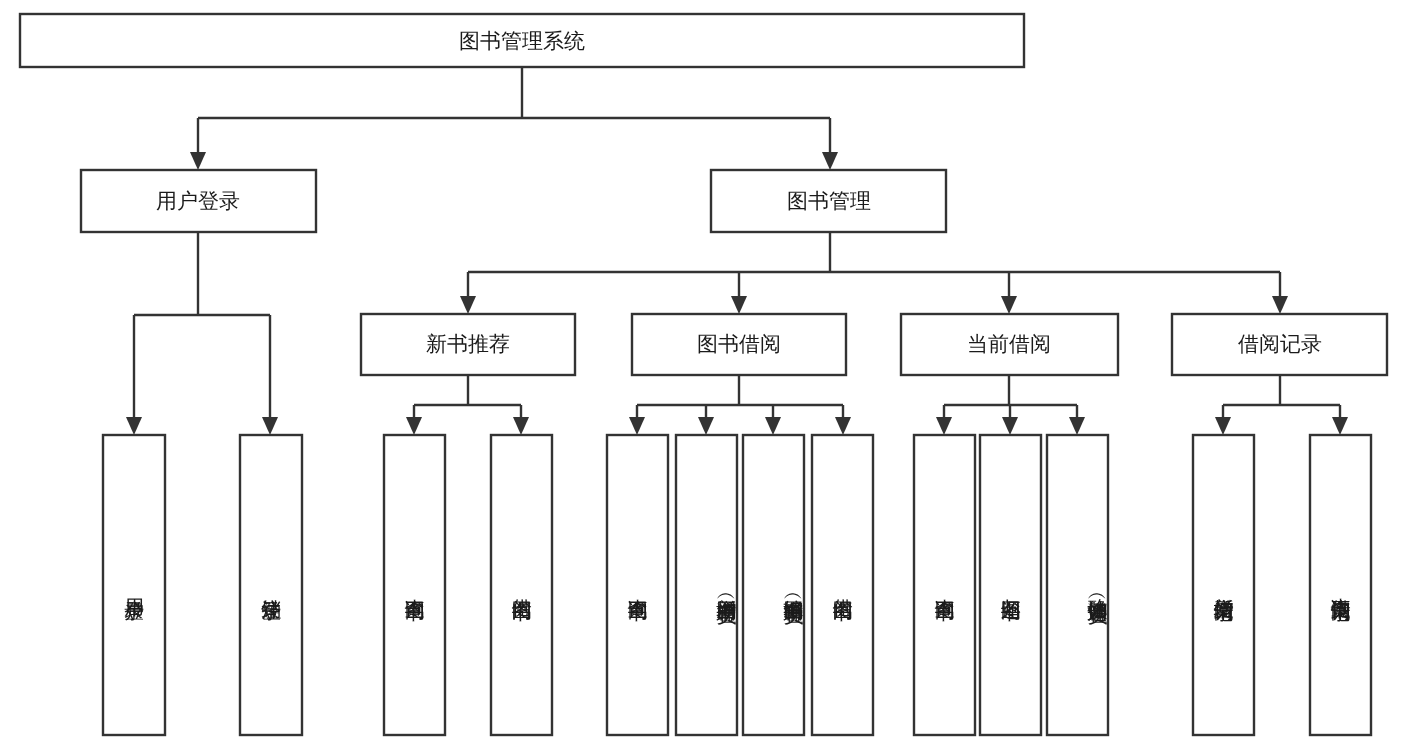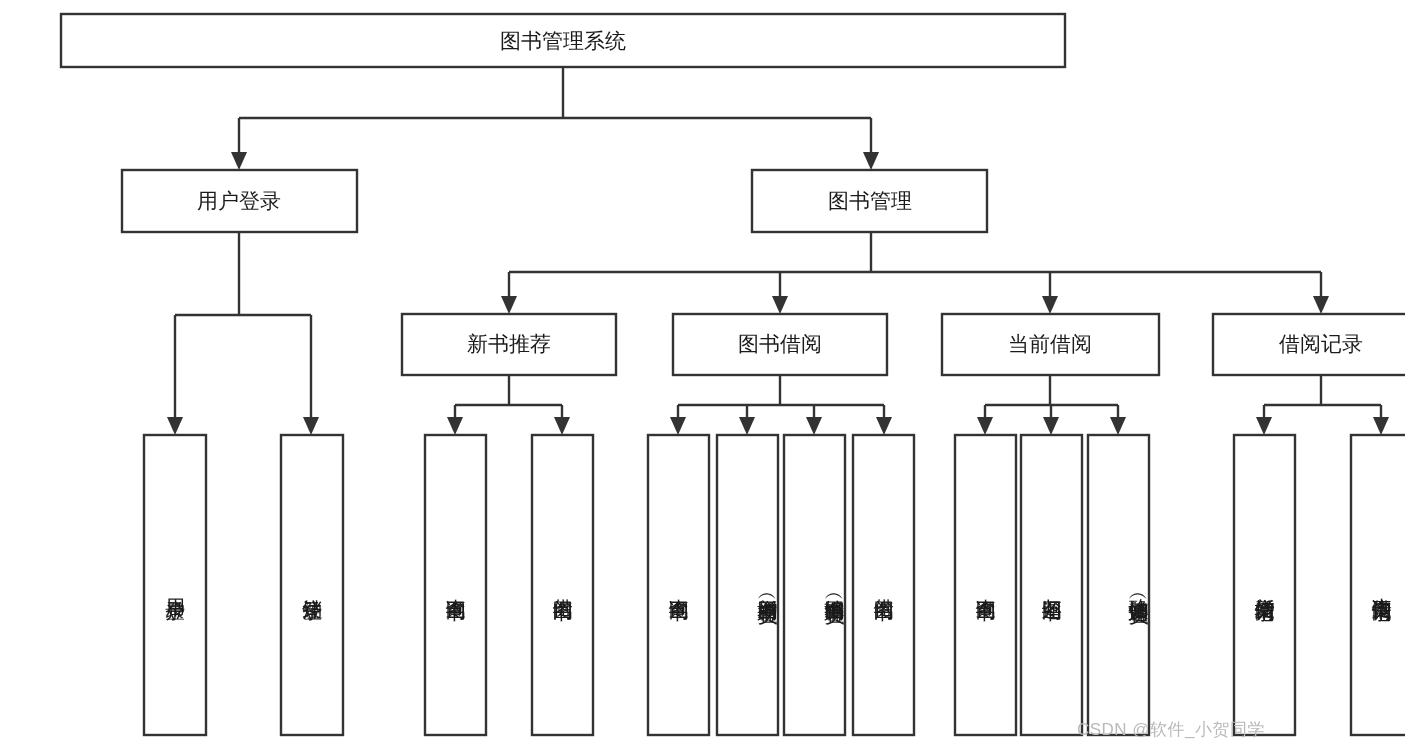--- a/index.html
+++ b/index.html
@@ -11,21 +11,20 @@
     width: 1405px;
     height: 747px;
     font-family: "Liberation Sans", "DejaVu Sans", sans-serif;
     overflow: hidden;
     position: relative;
   }
   #diagram-root {
     position: relative;
     width: 1236px;
     height: 747px;
-    margin-left: 41px;
   }
   svg.flow-svg {
     position: absolute;
     top: 0;
     left: 0;
     width: 1405px;
     height: 747px;
   }
   .node-box {
     fill: #ffffff;
@@ -202,14 +201,13 @@
   <div class="vlabel" style="left:743px; top:435px; width:61px; height:300px; align-items:flex-start; padding-top:4px; box-sizing:border-box;">编辑图书（管理员）</div>
   <div class="vlabel" style="left:812px; top:435px; width:61px; height:300px;">借阅图书</div>
 
   <div class="vlabel" style="left:914px; top:435px; width:61px; height:300px;">查询图书</div>
   <div class="vlabel" style="left:980px; top:435px; width:61px; height:300px;">归还图书</div>
   <div class="vlabel" style="left:1047px; top:435px; width:61px; height:300px; align-items:flex-start; padding-top:4px; box-sizing:border-box;">确认归还（管理员）</div>
 
   <div class="vlabel" style="left:1193px; top:435px; width:61px; height:300px;">新增借阅记录</div>
   <div class="vlabel" style="left:1310px; top:435px; width:61px; height:300px;">查询借阅记录</div>
 
-  <div class="watermark">CSDN @软件_小贺同学</div>
 </div>
 
 </body></html>

